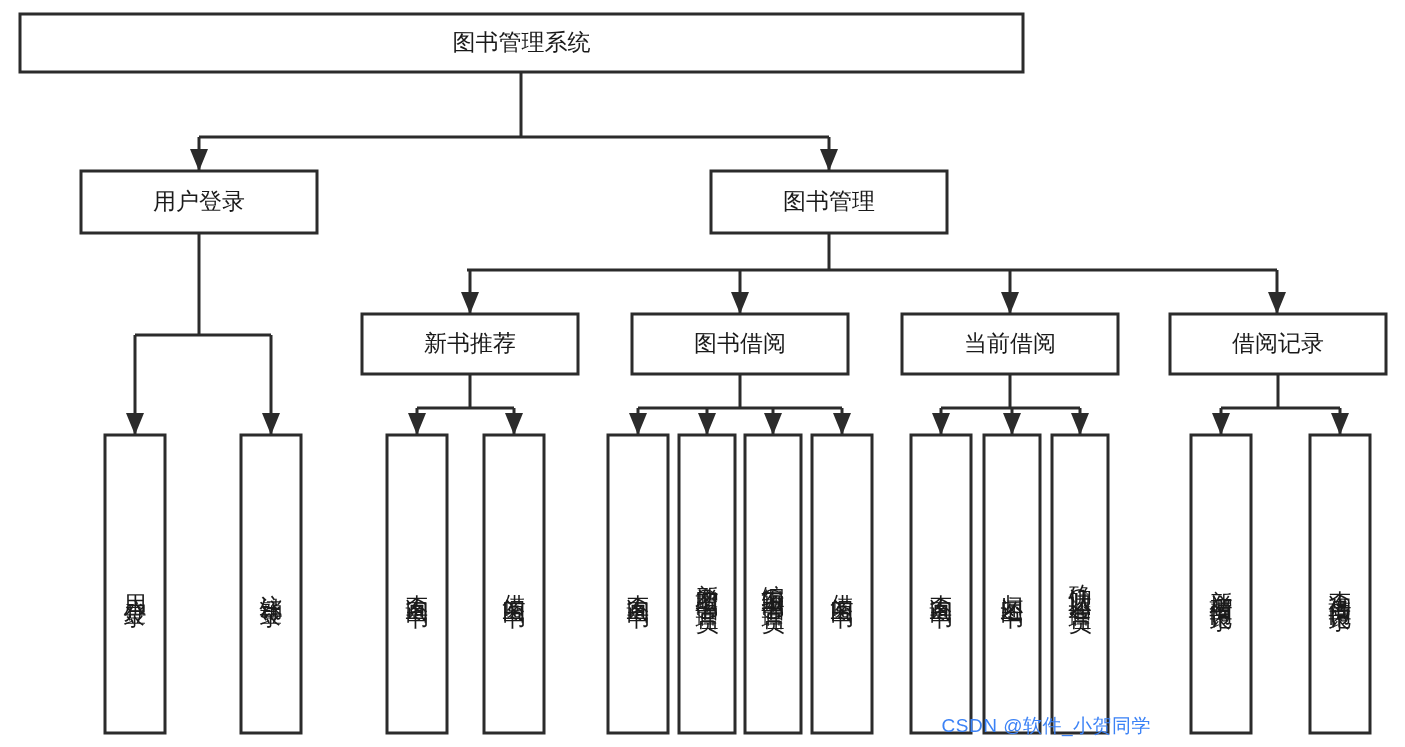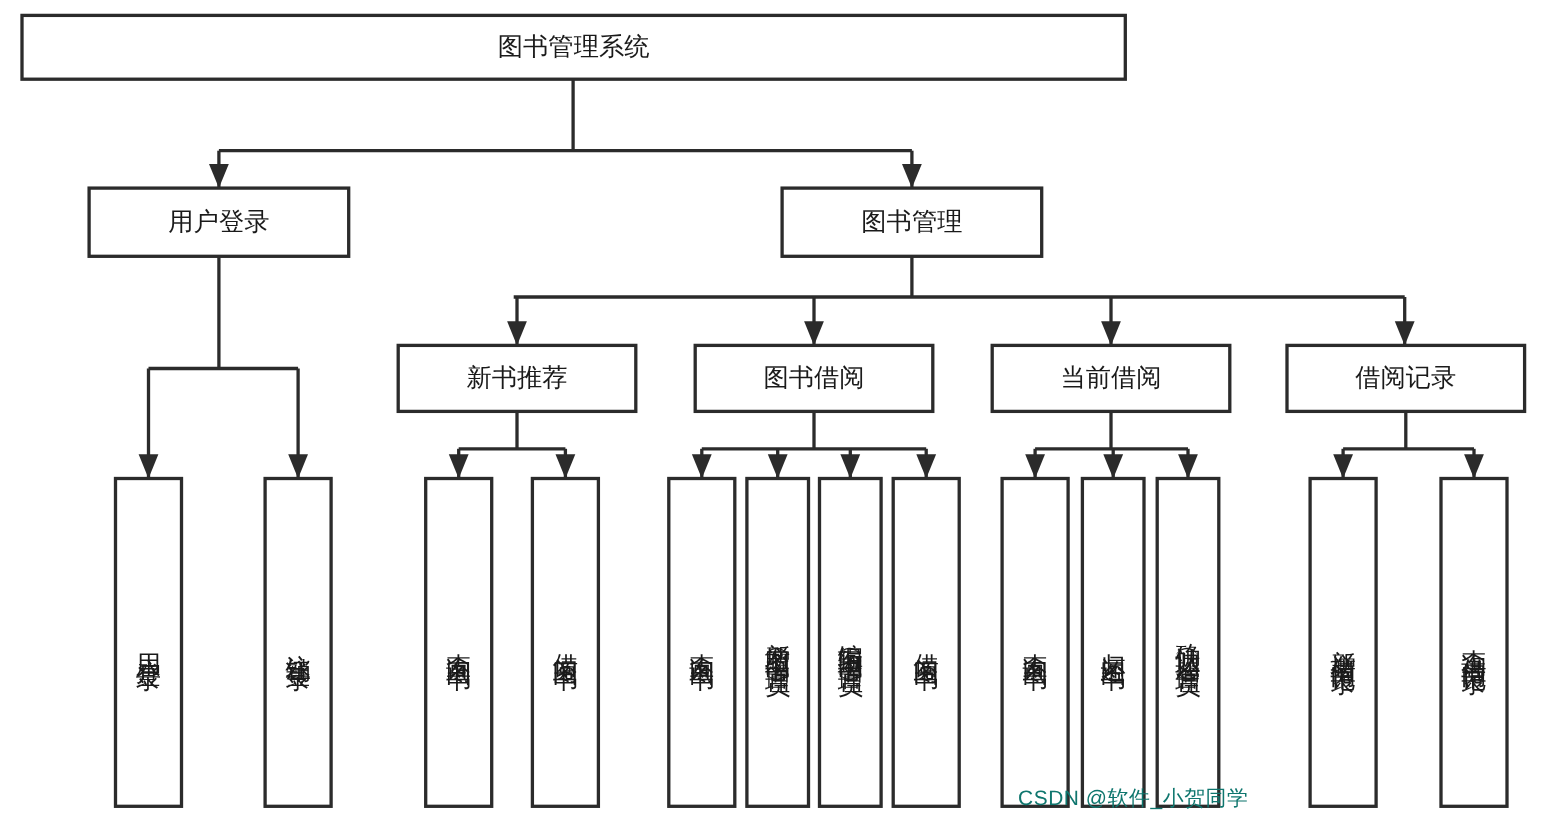--- a/index.html
+++ b/index.html
@@ -62,25 +62,25 @@
     text-orientation: upright;
     font-family: "Liberation Sans", "DejaVu Sans", sans-serif;
     font-size: 23px;
     line-height: 1;
     letter-spacing: 4px;
     color: #1a1a1a;
     white-space: nowrap;
   }
   #watermark {
     position: absolute;
-    right: 26px;
+    right: 10px;
     bottom: 8px;
     font-family: "Liberation Sans", "DejaVu Sans", sans-serif;
     font-size: 19px;
-    color: #0f766e;
+    color: #3b82f6;
     letter-spacing: 0.5px;
     white-space: nowrap;
     pointer-events: none;
   }
 </style>
 </head>
 <body>
 
 <div id="diagram-root">
 

